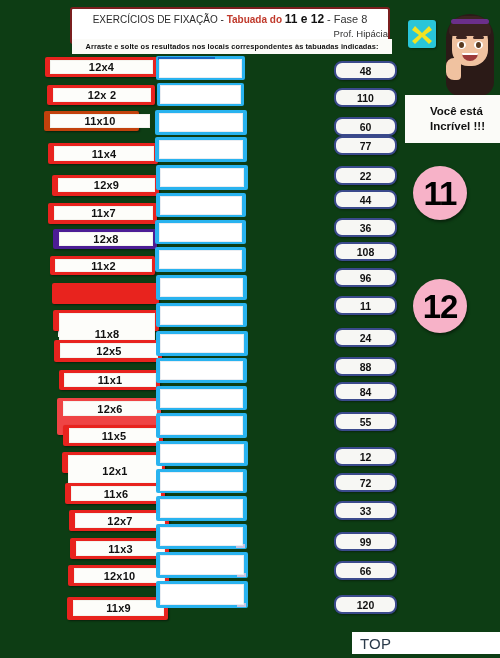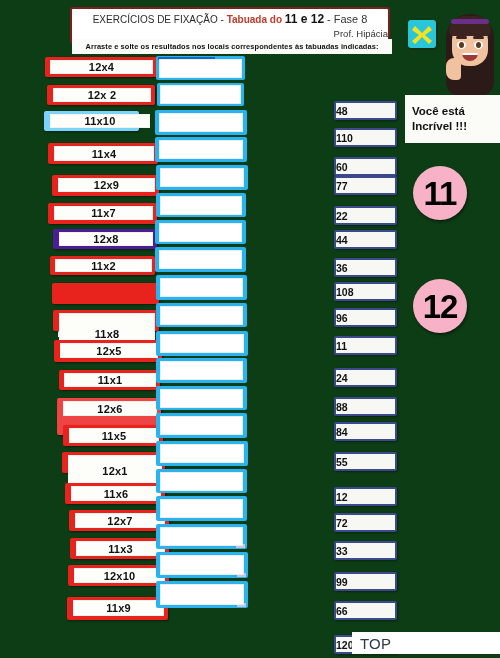--- a/index.html
+++ b/index.html
@@ -111,26 +111,25 @@
     left: 2px; top: 1px;
     height: 3px;
     background: #1565c0;
   }
 
   
   .answer {
     position: absolute;
     background: #f7f7f4;
     border: 2px solid #3b4a8c;
-    border-radius: 2px;
+    border-radius: 8px;
     display: flex;
     align-items: center;
-    justify-content: flex-start;
+    justify-content: center;
     box-shadow: 1px 1px 2px rgba(0,0,0,0.4);
-    margin-top: 40px;
   }
   .answer-label {
     font-size: 10.5px;
     font-weight: bold;
     color: #111;
   }
 
   
   #avatar-box {
     position: absolute;
@@ -224,21 +223,21 @@
     flex-direction: column;
     align-items: center;
     justify-content: center;
   }
   .praise-line {
     font-size: 11.5px;
     font-weight: bold;
     color: #111;
     line-height: 15px;
     width: 100%;
-    padding-left: 7px;
+    padding-left: 25px;
   }
 
   
   .pink-circle {
     position: absolute;
     width: 54px; height: 54px;
     border-radius: 50%;
     background: #f7b2c8;
     display: flex;
     align-items: center;
@@ -294,21 +293,21 @@
     <div class="card" style="left: 45px; top: 57px; width: 113px; height: 20px; background: rgb(232, 35, 30);">
       <div class="card-inner" style="left: 5px; top: 3px; width: 103px; height: 14px;">
         <span class="card-label">12x4</span>
       </div>
     </div>
     <div class="card" style="left: 47px; top: 85px; width: 108px; height: 20px; background: rgb(232, 35, 30);">
       <div class="card-inner" style="left: 6px; top: 3px; width: 98px; height: 14px;">
         <span class="card-label">12x 2</span>
       </div>
     </div>
-    <div class="card" style="left: 44px; top: 111px; width: 95px; height: 20px; background: #7dd3fc; padding-left: 36px;">
+    <div class="card" style="left: 44px; top: 111px; width: 95px; height: 20px; background: #c2410c; padding-left: 36px;">
       <div class="card-inner" style="left: 6px; top: 3px; width: 100px; height: 14px;">
         <span class="card-label">11x10</span>
       </div>
     </div>
     <div class="card" style="left: 48px; top: 143px; width: 110px; height: 21px; background: rgb(232, 35, 30);">
       <div class="card-inner" style="left: 6px; top: 3px; width: 100px; height: 15px;">
         <span class="card-label">11x4</span>
       </div>
     </div>
     <div class="card" style="left: 52px; top: 175px; width: 107px; height: 21px; background: rgb(232, 35, 30);">

